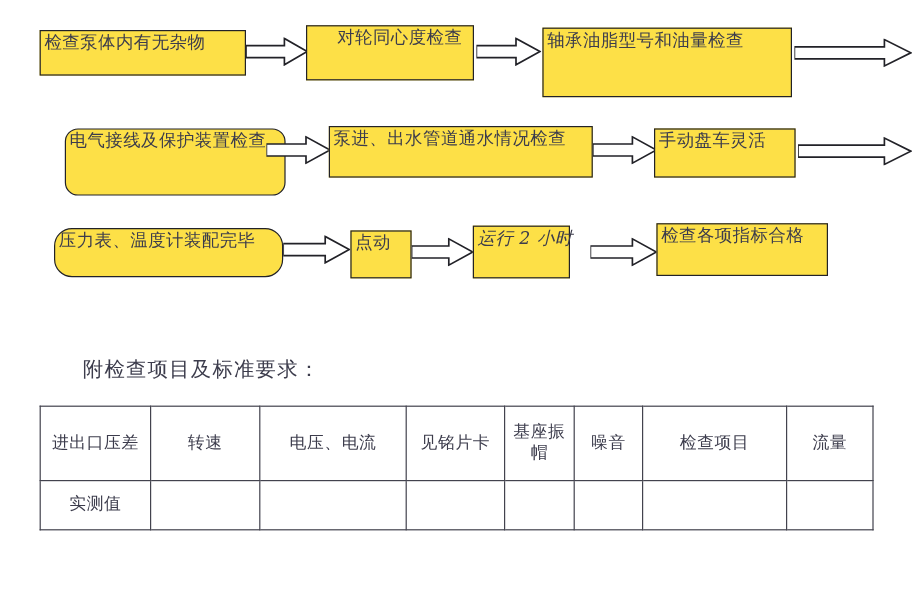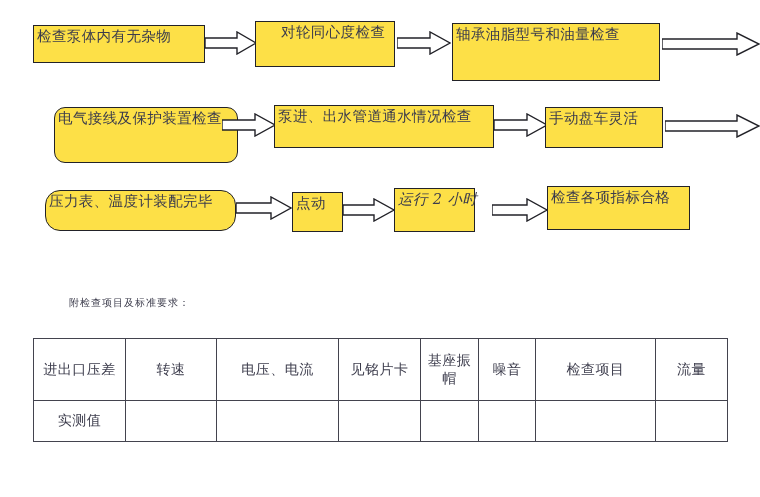--- a/index.html
+++ b/index.html
@@ -46,21 +46,21 @@
   
   .arrow {
     position: absolute;
     pointer-events: none;
   }
   .arrow svg { display: block; }
 
   
   .caption {
     position: absolute;
-    font-size: 10px;
+    font-size: 17px;
     letter-spacing: 1px;
     color: #3c3c4c;
     white-space: nowrap;
   }
 
   
   .spec-table {
     position: absolute;
     border-collapse: collapse;
     table-layout: fixed;

